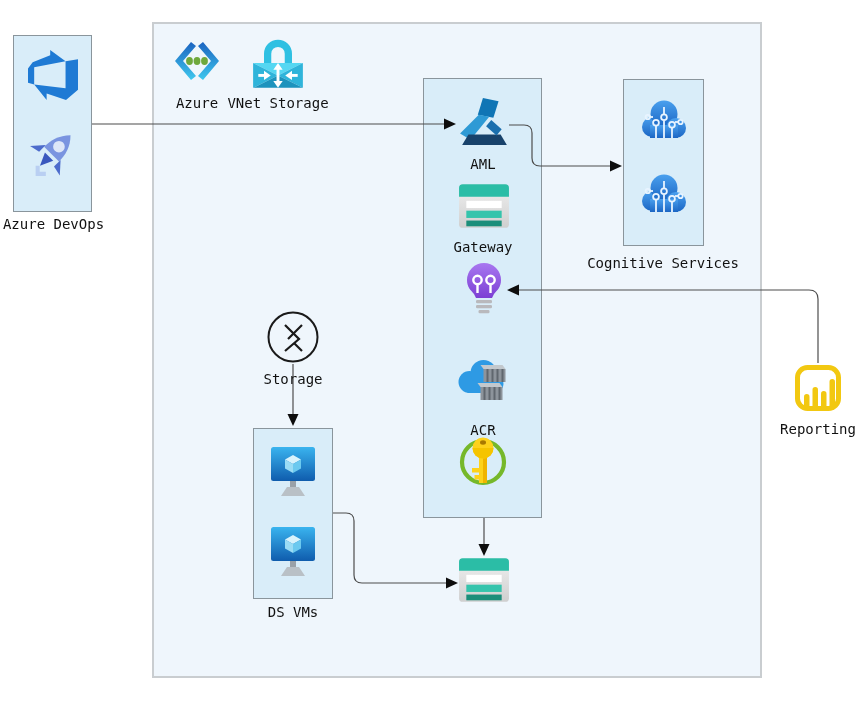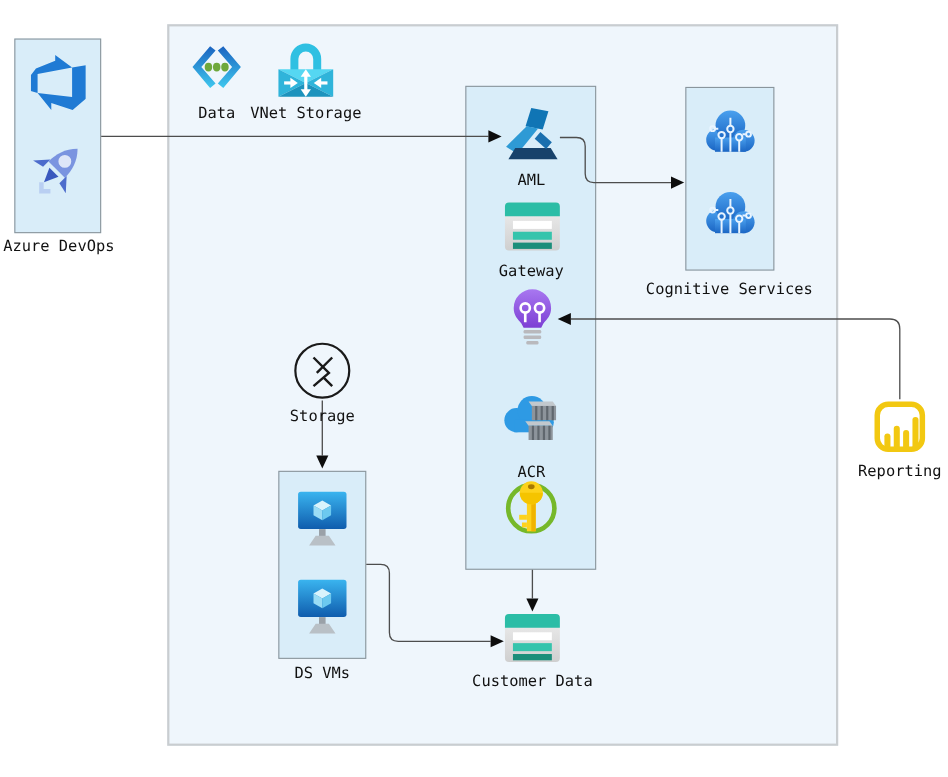--- a/index.html
+++ b/index.html
@@ -256,24 +256,23 @@
     <rect x="4.5" y="4.5" width="41" height="41" rx="10" stroke="#f2c811" stroke-width="5" fill="none"></rect>
     <g fill="#f2c811">
       <rect x="11" y="31" width="5.5" height="16" rx="2.7"></rect>
       <rect x="19.5" y="24" width="5.5" height="23" rx="2.7"></rect>
       <rect x="28" y="28" width="5.5" height="19" rx="2.7"></rect>
       <rect x="36.5" y="16" width="5.5" height="31" rx="2.7"></rect>
     </g>
   </svg>
 
   <div class="lbl" style="left:0px;top:216px;width:107px">Azure DevOps</div>
-  <div class="lbl" style="left:167px;top:95px;width:60px">Data</div>
+  <div class="lbl" style="left:167px;top:95px;width:60px">Azure</div>
   <div class="lbl" style="left:220px;top:95px;width:116px">VNet Storage</div>
   <div class="lbl" style="left:433px;top:156px;width:100px">AML</div>
   <div class="lbl" style="left:413px;top:239px;width:140px">Gateway</div>
   <div class="lbl" style="left:433px;top:422px;width:100px">ACR</div>
   <div class="lbl" style="left:563px;top:255px;width:200px">Cognitive Services</div>
   <div class="lbl" style="left:243px;top:371px;width:100px">Storage</div>
   <div class="lbl" style="left:243px;top:604px;width:100px">DS VMs</div>
-  <div class="lbl" style="left:404px;top:612px;width:160px">Customer Data</div>
   <div class="lbl" style="left:768px;top:421px;width:100px">Reporting</div>
 
 </div>
 
 </body></html>

